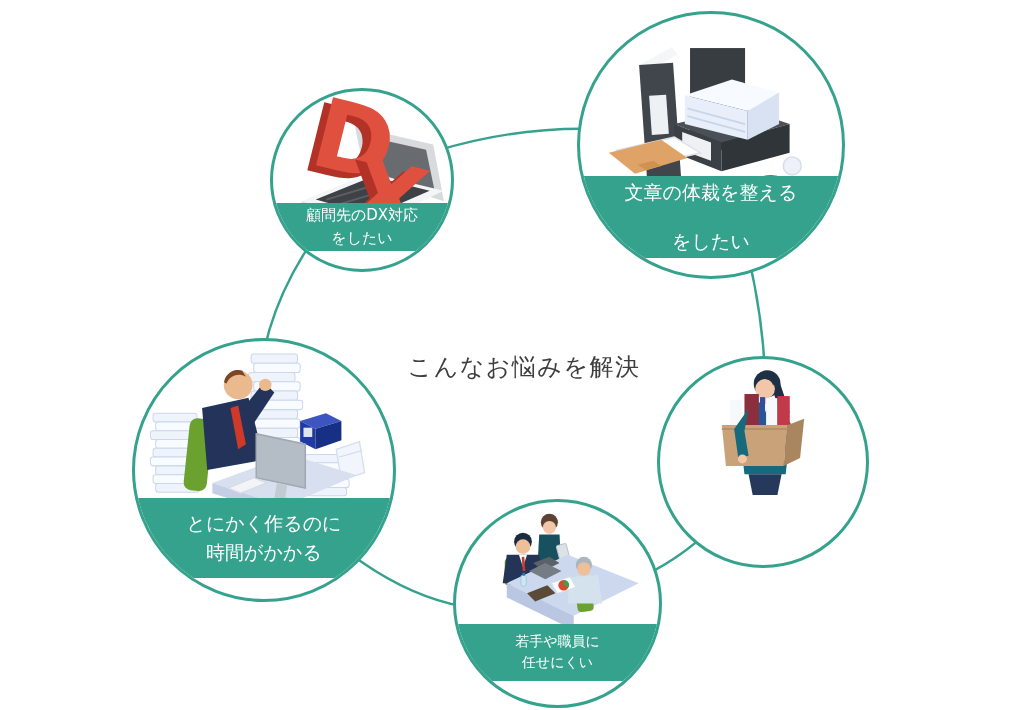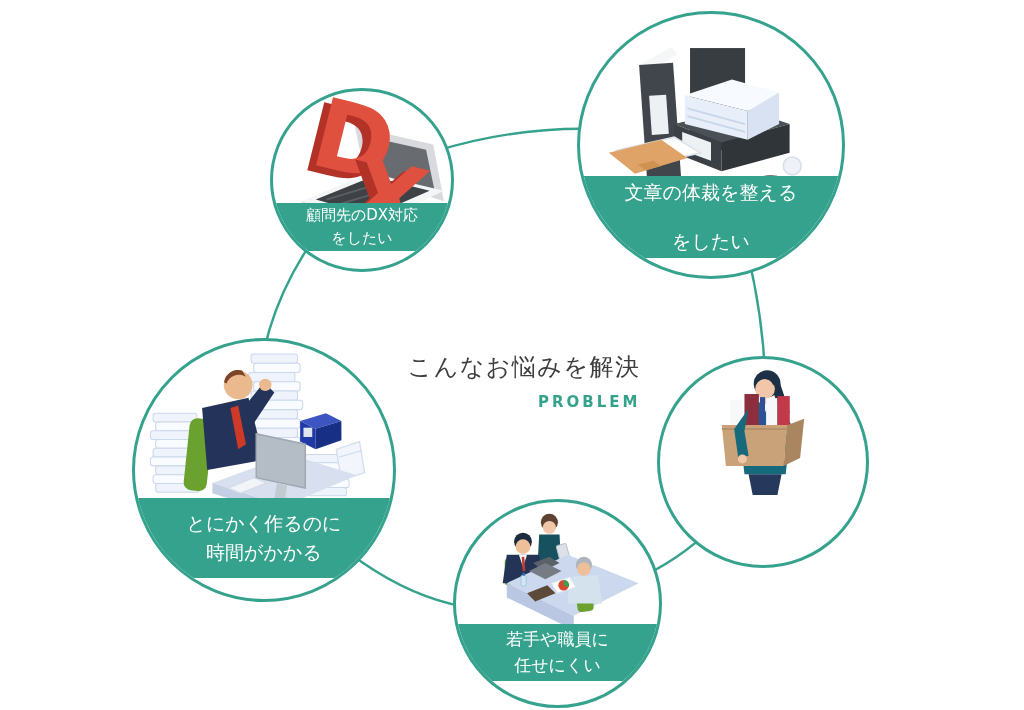--- a/index.html
+++ b/index.html
@@ -14,21 +14,21 @@
           color:var(--banner-text,#ffffff);display:flex;flex-direction:column;
           align-items:center;justify-content:center;text-align:center;line-height:1.55;
           font-weight:500;}
   .c1{left:270px;top:88px;width:184px;height:184px;}
   .c1 .banner{top:63%;height:27%;font-size:15px;}
   .c2{left:577px;top:11px;width:268px;height:268px;}
   .c2 .banner{top:62%;height:31%;font-size:19px;gap:20px;}
   .c3{left:657px;top:356px;width:212px;height:212px;}
   .c3 .banner{top:54.5%;height:31%;font-size:17px;}
   .c4{left:453px;top:499px;width:209px;height:209px;}
-  .c4 .banner{top:60%;height:28%;font-size:17px;}
+  .c4 .banner{top:60%;height:28%;font-size:14px;}
   .c5{left:132px;top:338px;width:264px;height:264px;}
   .c5 .banner{top:61%;height:31%;font-size:19px;text-align:right;}
   .center-label{position:absolute;left:524px;top:351px;transform:translateX(-50%);
                 text-align:right;white-space:nowrap;}
   .title{font-size:24px;color:var(--title-text,#3e3e3e);letter-spacing:1.5px;}
   .subtitle{margin-top:10px;font-size:15px;font-weight:bold;color:var(--accent,#35a28d);
             letter-spacing:3px;}
   .dx-face{font-weight:900;font-size:54px;fill:var(--dx-red,#e0503f);}
   .dx-shadow{font-weight:900;font-size:54px;fill:#b23227;}
 </style>
@@ -40,21 +40,20 @@
   <svg class="ring" viewBox="0 0 1024 710">
     <path d="M362,180 Q530,100 711,145"></path>
     <path d="M711,145 Q778,300 763,462"></path>
     <path d="M763,462 Q695,580 557,603"></path>
     <path d="M557,603 Q408,642 264,470"></path>
     <path d="M264,470 Q232,315 362,180"></path>
   </svg>
 
   <div class="center-label">
     <div class="title">こんなお悩みを解決</div>
-    <div class="subtitle">PROBLEM</div>
   </div>
 
   <div class="circle c1">
     <svg class="illus" viewBox="0 0 100 100">
       <g>
         <polygon points="46,20 90,30 96,62 52,48" fill="#d8dadd"></polygon>
         <polygon points="50,25 86,33 91,57 55,45" fill="#686c71"></polygon>
         <polygon points="16,62 54,46 96,56 58,74" fill="#f4f5f7"></polygon>
         <polygon points="24,61 56,48 88,56 56,70" fill="#3e4246"></polygon>
         <path d="M30,61 L60,52 M36,64 L66,55 M42,67 L72,58" stroke="#5a5f64" stroke-width="1.1" fill="none"></path>

